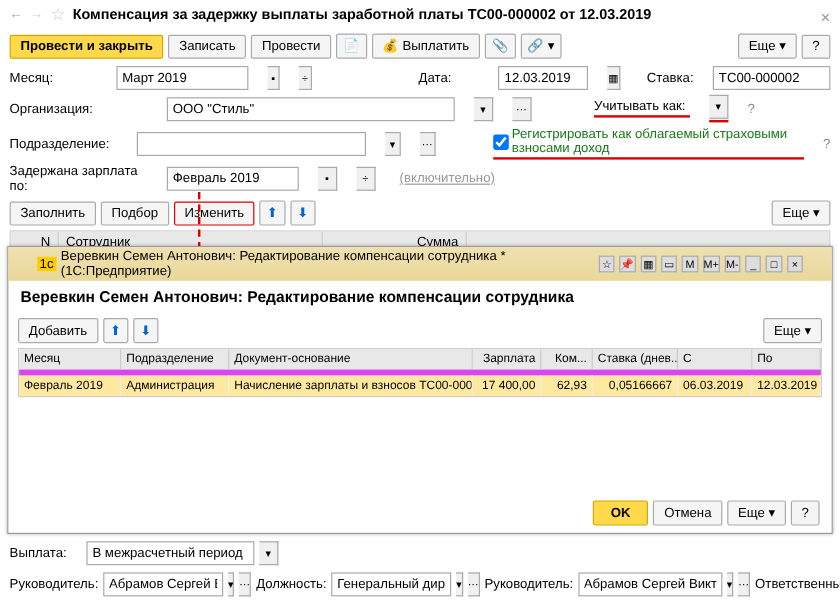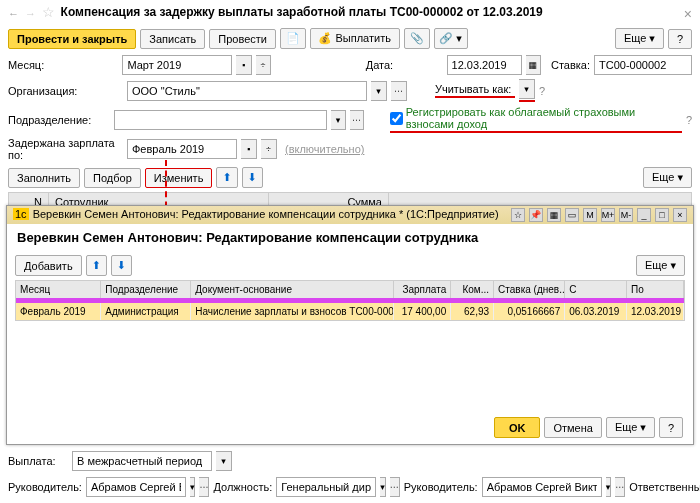--- a/index.html
+++ b/index.html
@@ -6,36 +6,36 @@
 body { background: #fff; width: 700px; height: 503px; overflow: hidden; position: relative; }
 .hdr { display: flex; align-items: center; padding: 4px 8px; gap: 6px; }
 .star { color: #ccc; font-size: 14px; }
 .title { font-size: 12px; font-weight: bold; }
 .close-x { position: absolute; right: 8px; top: 6px; color: #999; font-size: 14px; cursor: pointer; }
 .toolbar { display: flex; gap: 4px; padding: 4px 8px; align-items: center; }
 .btn { border: 1px solid #aaa; background: #f5f5f5; padding: 3px 8px; border-radius: 2px; cursor: pointer; }
 .btn-yellow { background: #ffd94a; border-color: #d4a800; font-weight: bold; }
 .btn-icon { padding: 3px 5px; }
 .spacer { flex: 1; }
-.form-row { display: flex; align-items: center; padding: 2px 8px; gap: 4px; }
+.form-row { display: flex; align-items: center; padding: 2px 8px; gap: 16px; }
 .lbl { width: 115px; }
 .lbl2 { width: 80px; }
 .inp { border: 1px solid #aaa; padding: 2px 4px; background: #fff; height: 20px; }
 .inp-btn { border: 1px solid #aaa; border-left: none; width: 16px; height: 20px; background: #f0f0f0; display: inline-flex; align-items: center; justify-content: center; font-size: 9px; cursor: pointer; }
 .red-underline { border-bottom: 2px solid #d00; padding-bottom: 1px; }
 .chk { margin-right: 3px; }
 .help { color: #888; cursor: pointer; }
 .muted { color: #999; text-decoration: underline; }
 .tbl { width: calc(100% - 16px); margin: 0 8px; border: 1px solid #ccc; }
 .tbl-hdr { display: flex; background: #e8e8e8; border-bottom: 1px solid #ccc; }
 .tbl-hdr > div { padding: 3px 6px; border-right: 1px solid #ccc; }
 .tbl-row { display: flex; background: #ffe8a0; }
 .tbl-row > div { padding: 3px 6px; border-right: 1px solid #eee; }
 .dialog { position: absolute; top: 205px; left: 6px; right: 6px; bottom: 58px; border: 1px solid #999; background: #fff; box-shadow: 0 0 3px rgba(0,0,0,0.3); }
-.dlg-titlebar { background: linear-gradient(#f0e0b0,#e8d89a); padding: 2px 6px; display: flex; align-items: flex-start; font-size: 10px; gap: 4px; }
+.dlg-titlebar { background: linear-gradient(#f0e0b0,#e8d89a); padding: 2px 24px; display: flex; align-items: center; font-size: 10px; gap: 4px; }
 .dlg-titlebar .spacer { flex: 1; }
 .dlg-ctrl { width: 14px; height: 14px; background: #ddd; border: 1px solid #aaa; font-size: 9px; display: inline-flex; align-items: center; justify-content: center; cursor: pointer; }
 .dlg-title { padding: 6px 10px; font-size: 13px; font-weight: bold; }
 .dlg-toolbar { display: flex; gap: 4px; padding: 4px 8px; }
 .dlg-tbl { width: calc(100% - 16px); margin: 0 8px; border: 1px solid #ccc; }
 .dlg-tbl-hdr { display: flex; background: #e8e8e8; border-bottom: 5px solid #d946ef; }
 .dlg-tbl-hdr > div { padding: 3px 4px; border-right: 1px solid #ccc; font-size: 10px; overflow: hidden; white-space: nowrap; }
 .dlg-tbl-row { display: flex; background: #ffe8a0; }
 .dlg-tbl-row > div { padding: 3px 4px; border-right: 1px solid #eee; font-size: 10px; overflow: hidden; white-space: nowrap; }
 .dlg-footer { position: absolute; bottom: 6px; right: 10px; display: flex; gap: 4px; }

